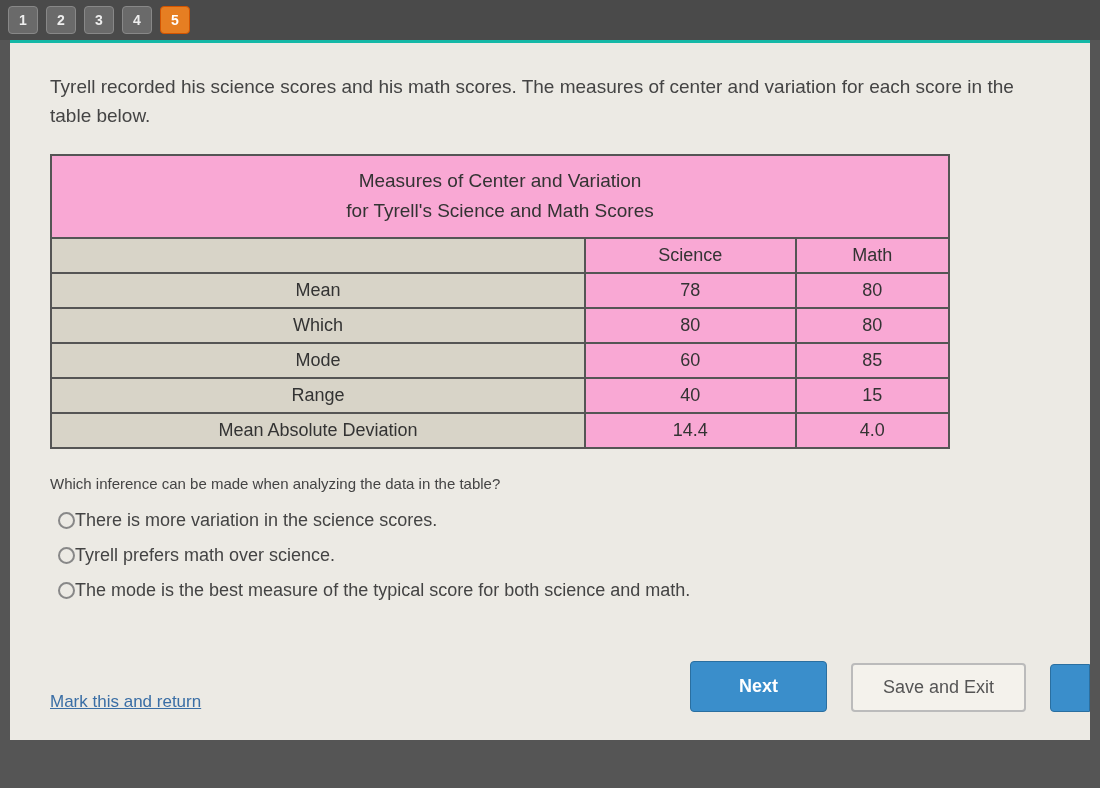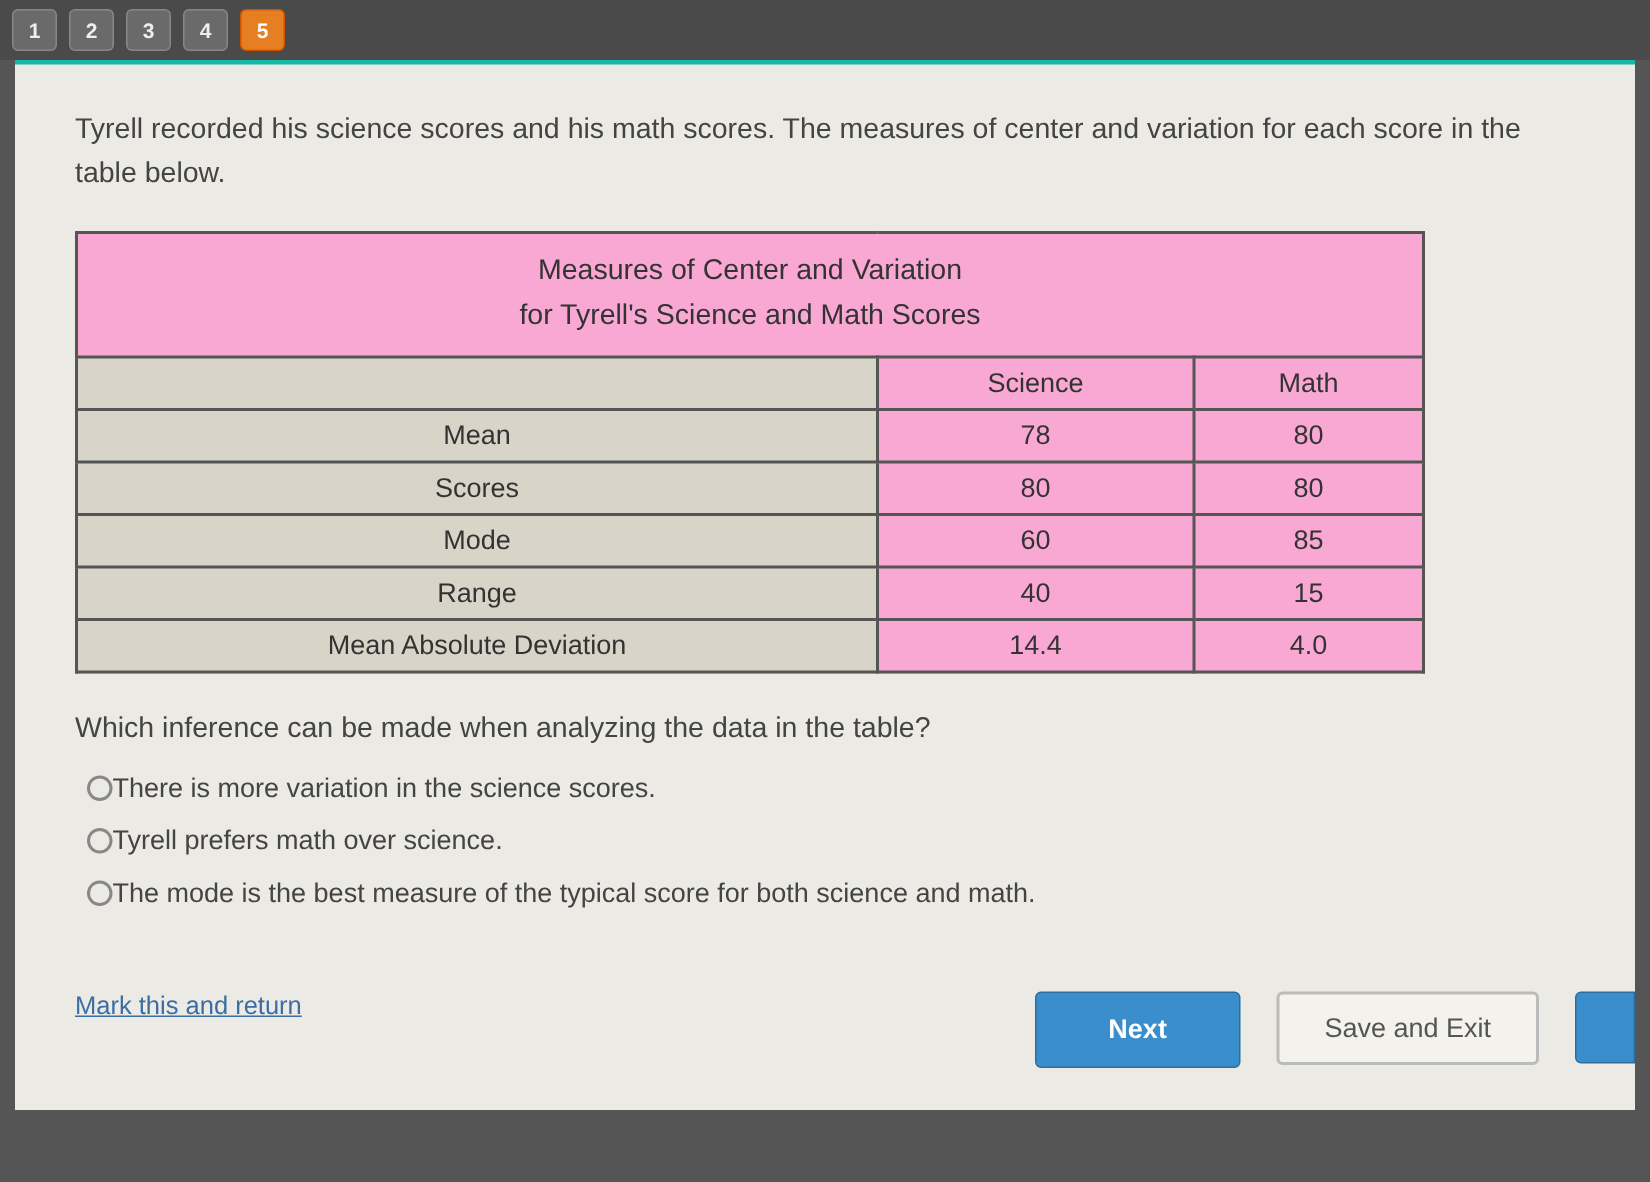--- a/index.html
+++ b/index.html
@@ -69,21 +69,21 @@
     padding: 10px;
     line-height:1.6;
   }
   .data-table .row-label {
     background: #d8d4c8;
   }
   .data-table .col-head {
     font-weight: normal;
   }
   .sub-question {
-    font-size: 19px;
+    font-size: 15px;
     color: #444;
     margin-bottom: 18px;
   }
   .options {
     margin-left: 8px;
   }
   .option {
     display: flex;
     align-items: center;
     font-size: 18px;
@@ -97,21 +97,21 @@
     border: 2px solid #888;
     border-radius: 50%;
     flex-shrink: 0;
   }
   .footer {
     position: absolute;
     left: 40px;
     right: 0;
     bottom: 28px;
     display: flex;
-    align-items: flex-start;
+    align-items: flex-end;
     gap: 24px;
   }
   .mark-link {
     color: #3a6ea5;
     text-decoration: underline;
     font-size: 17px;
     cursor: pointer;
     margin-right: auto;
   }
   .btn {
@@ -169,21 +169,21 @@
       <td class="row-label"></td>
       <td class="col-head">Science</td>
       <td class="col-head">Math</td>
     </tr>
     <tr>
       <td class="row-label">Mean</td>
       <td>78</td>
       <td>80</td>
     </tr>
     <tr>
-      <td class="row-label">Scores</td>
+      <td class="row-label">Which</td>
       <td>80</td>
       <td>80</td>
     </tr>
     <tr>
       <td class="row-label">Mode</td>
       <td>60</td>
       <td>85</td>
     </tr>
     <tr>
       <td class="row-label">Range</td>

